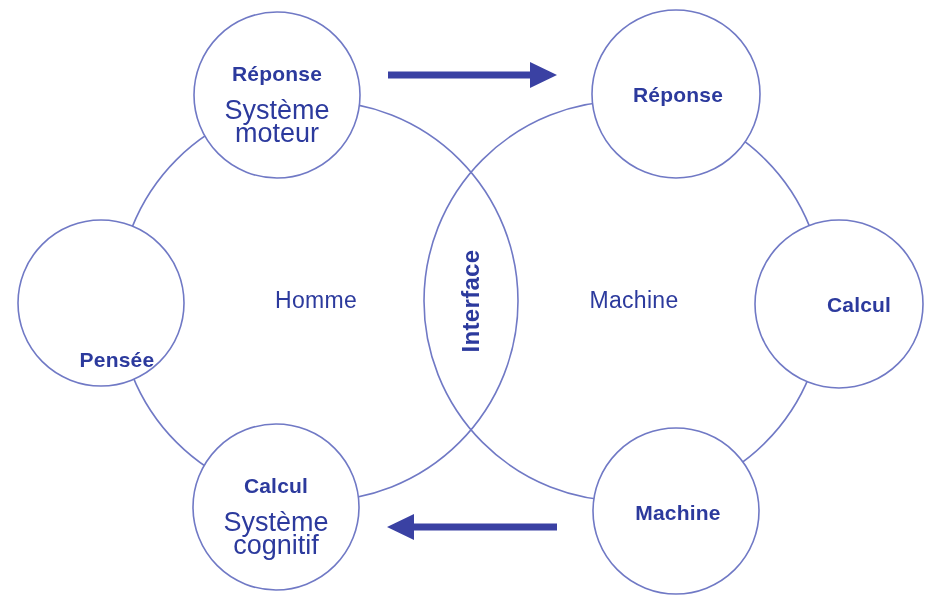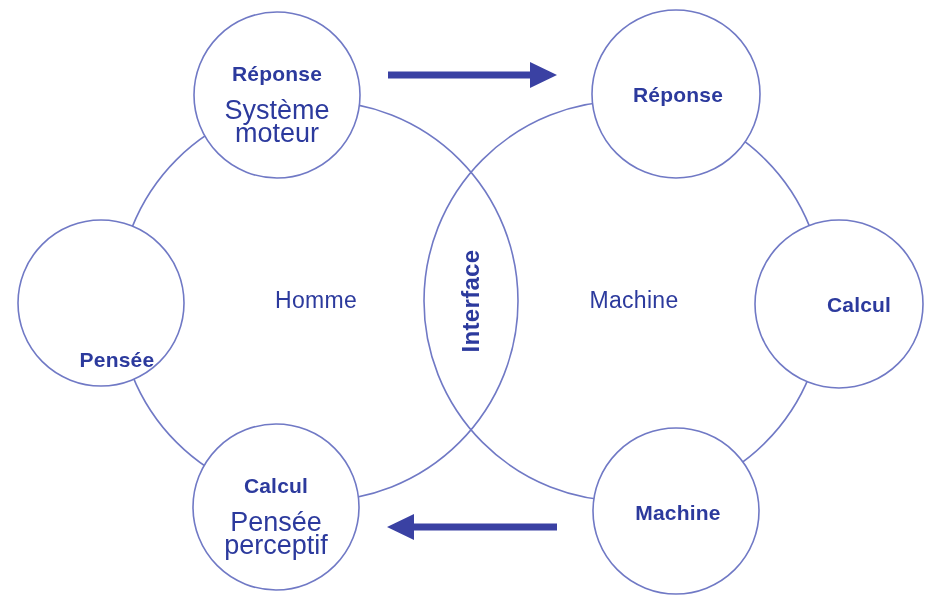--- a/index.html
+++ b/index.html
@@ -90,21 +90,21 @@
     <div class="node-title">Réponse</div>
     <div class="node-subtitle">Système moteur</div>
   </div>
 
   <div class="node" style="left:117px; top:311px;margin-top:48px;">
     <div class="node-title">Pensée</div>
   </div>
 
   <div class="node" style="left:276px; top:515px;">
     <div class="node-title">Calcul</div>
-    <div class="node-subtitle">Pensée perceptif</div>
+    <div class="node-subtitle">Système cognitif</div>
   </div>
 
   <div class="node" style="left:678px; top:94px;">
     <div class="node-title">Réponse</div>
   </div>
 
   <div class="node" style="left:839px; top:304px;margin-left:20px;">
     <div class="node-title">Calcul</div>
   </div>
 

